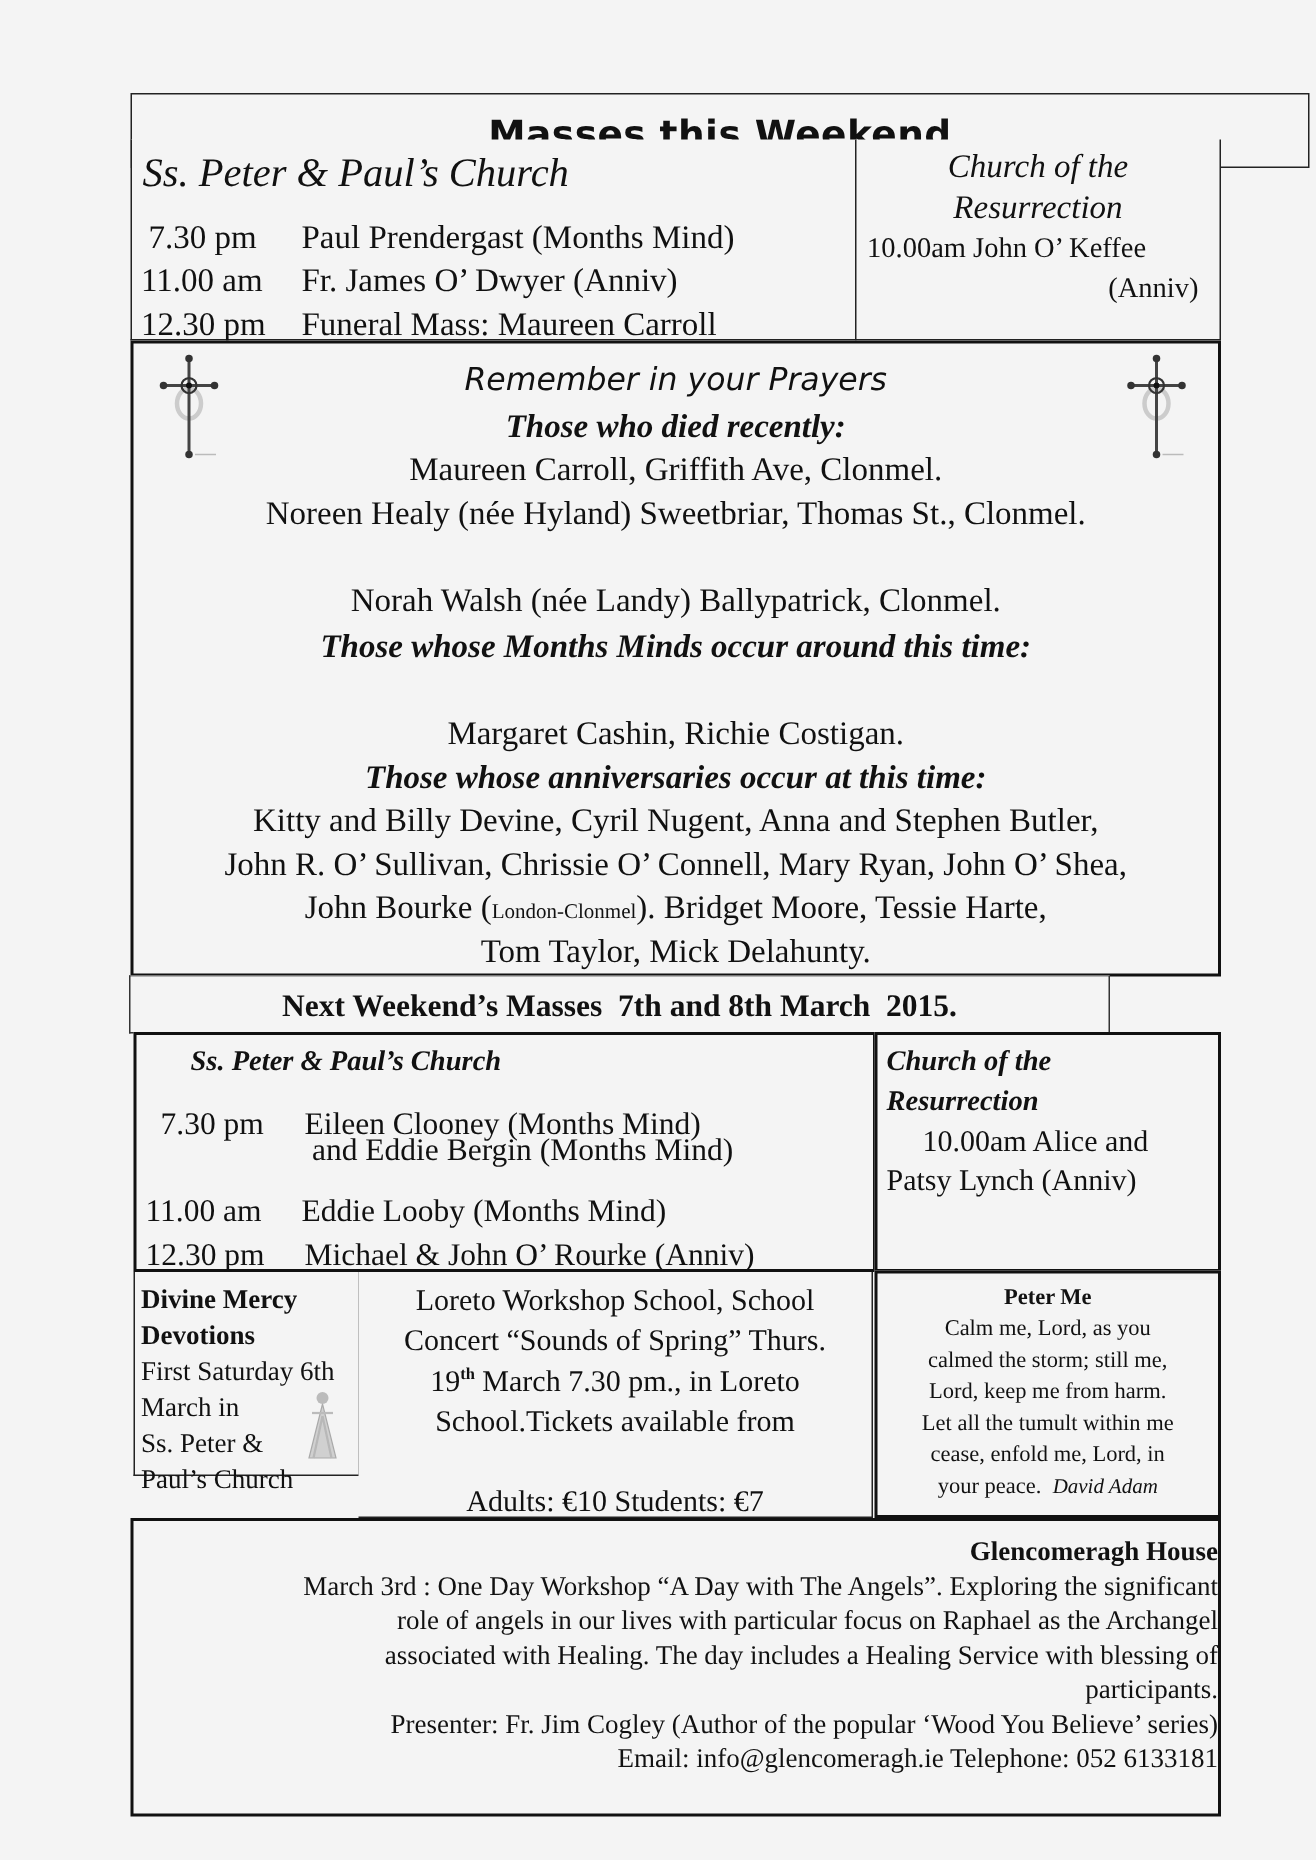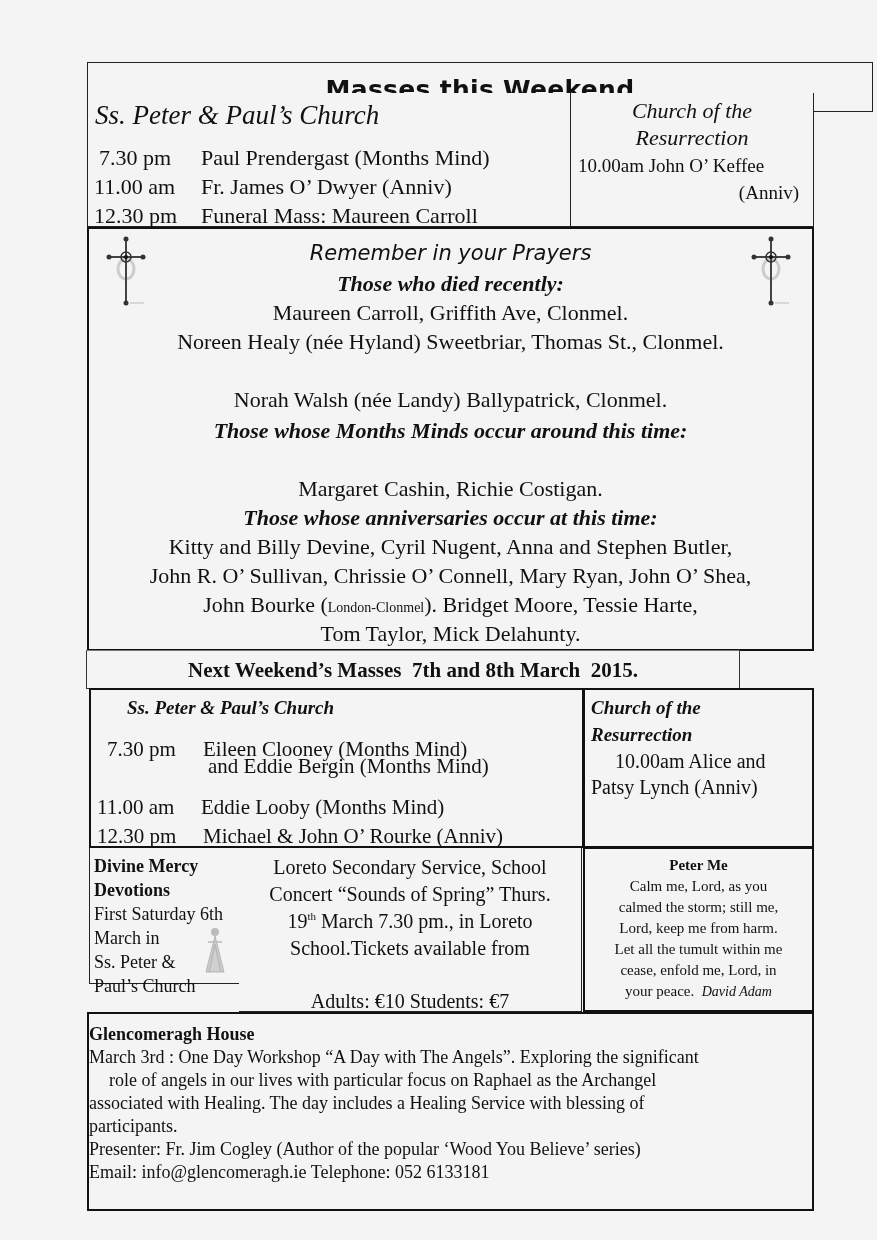--- a/index.html
+++ b/index.html
@@ -51,23 +51,23 @@
   .dm-line { position: absolute; left: 4px; font-size: 18px; white-space: nowrap; }
   .dm-bold { font-weight: bold; }
   .lo-line { position: absolute; left: 0; right: 0; text-align: center; font-size: 20px; white-space: nowrap; }
   .cm-line { position: absolute; left: 0; right: 0; text-align: center; font-size: 15px; white-space: nowrap; }
   .cm-title { font-weight: bold; }
   .cm-author { font-style: italic; font-size: 14px; }
   .jesus { position: absolute; left: 112px; top: 78px; width: 26px; height: 50px; }
 
   
   #glen { left: 87px; top: 1012px; width: 727px; height: 199px; border: 2px solid #111; }
-  .g-line { position: absolute; left: 0; right: 0; text-align: left; font-size: 18px; white-space: nowrap; }
+  .g-line { position: absolute; left: 0; right: 0; text-align: right; font-size: 18px; white-space: nowrap; }
   .g-title { font-weight: bold; }
-  sup { font-size: 0.55em; vertical-align: super; line-height: 0; }
+  sup { font-size: 0.55em; vertical-align: super; line-height: 0; font-weight: bold; }
 </style>
 </head>
 <body>
 
 <div class="box" id="title-row">
   <div class="t">Masses this Weekend</div>
 </div>
 
 <div class="box" id="s1-left">
   <div class="church-h1">Ss. Peter &amp; Paul’s Church</div>
@@ -165,21 +165,21 @@
   <div class="dm-line" style="top:128px;">Paul’s Church</div>
   <svg class="jesus" viewBox="0 0 26 50">
     <circle cx="13" cy="6" r="4" fill="#bbb"></circle>
     <path d="M13 10 L4 46 L22 46 Z" fill="#d0d0d0" stroke="#aaa" stroke-width="0.8"></path>
     <path d="M13 18 L7 46 M13 18 L19 46" stroke="#b8b8b8" stroke-width="1.5" fill="none"></path>
     <line x1="6" y1="16" x2="20" y2="16" stroke="#bbb" stroke-width="1.5"></line>
   </svg>
 </div>
 
 <div class="box" id="loreto">
-  <div class="lo-line" style="top:8px;">Loreto Secondary Service, School</div>
+  <div class="lo-line" style="top:8px;">Loreto Workshop School, School</div>
   <div class="lo-line" style="top:35px;">Concert “Sounds of Spring” Thurs.</div>
   <div class="lo-line" style="top:62px;"><span>19</span><sup>th</sup><span> March 7.30 pm., in Loreto</span></div>
   <div class="lo-line" style="top:89px;">School.Tickets available from</div>
   <div class="lo-line" style="top:142px;">Adults: €10 Students: €7</div>
 </div>
 
 <div class="box" id="calm">
   <div class="cm-line cm-title" style="top:8px;">Peter Me</div>
   <div class="cm-line" style="top:29px;">Calm me, Lord, as you</div>
   <div class="cm-line" style="top:50px;">calmed the storm; still me,</div>

